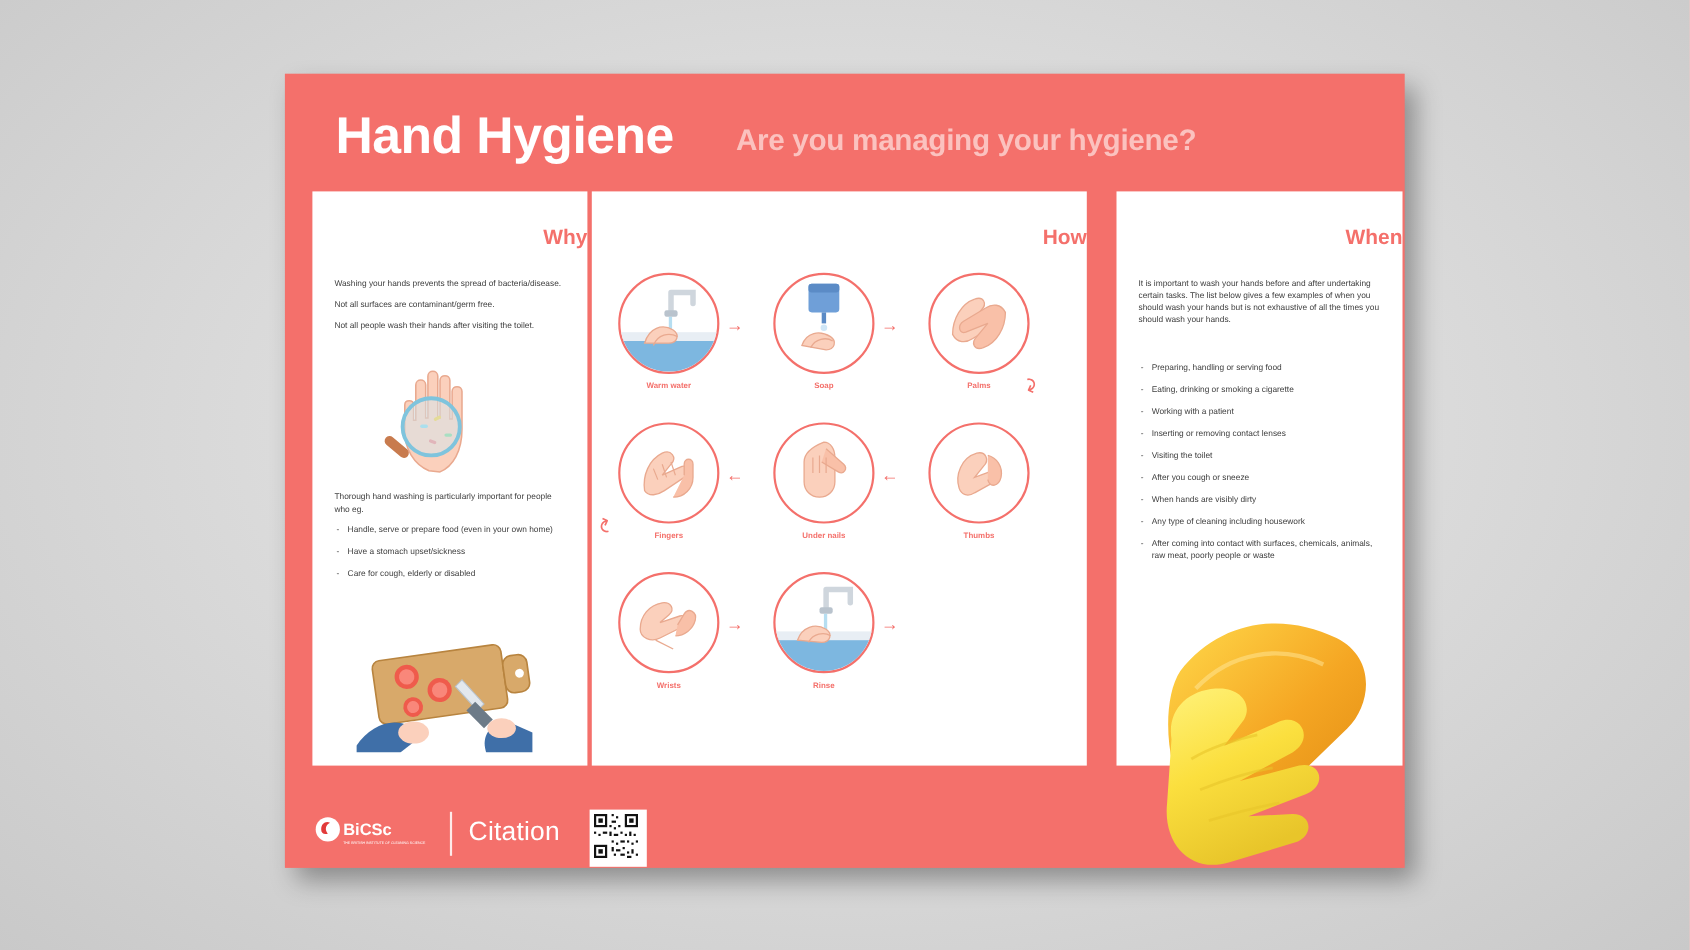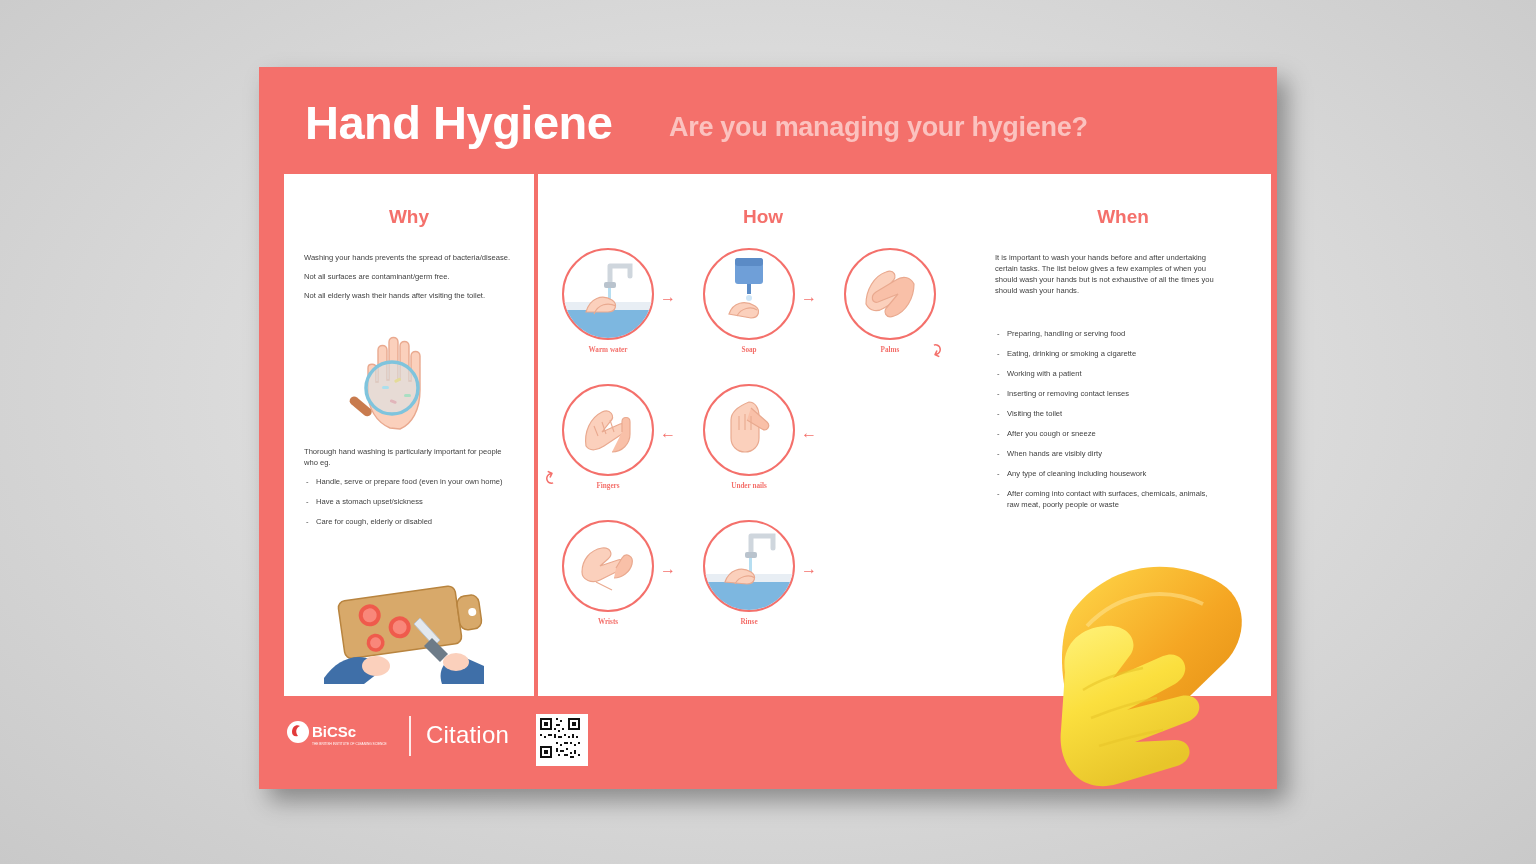--- a/index.html
+++ b/index.html
@@ -54,24 +54,24 @@
 
   
   .panel {
     position: absolute;
     background: #ffffff;
     top: 107px;
     height: 522px;
   }
   #panel-why  { left: 25px;  width: 250px; }
   #panel-how  { left: 279px; width: 450px; }
-  #panel-when { left: 716px; width: 296px; }
+  #panel-when { left: 756px; width: 260px; }
 
   .panel-heading {
-    text-align: center;
+    text-align: right;
     color: #f4706b;
     font-size: 19px;
     font-weight: bold;
     margin-top: 32px;
   }
 
   .body-text {
     font-size: 7.6px;
     line-height: 1.45;
     color: #3f3f3f;
@@ -117,21 +117,20 @@
   #how-grid {
     position: absolute;
     left: 0; top: 70px;
     width: 450px;
     height: 440px;
   }
   .step {
     position: absolute;
     width: 96px;
     text-align: center;
-    font-family: Liberation Serif, serif;
   }
   .step-circle {
     width: 88px; height: 88px;
     border: 2.4px solid #f4706b;
     border-radius: 50%;
     background: #ffffff;
     margin: 0 auto;
     overflow: hidden;
     position: relative;
   }
@@ -148,21 +147,21 @@
   }
 
   
   #when-intro { position: absolute; left: 20px; top: 78px; width: 220px; }
   #when-list  { position: absolute; left: 20px; top: 148px; width: 222px; }
 
   
   #footer {
     position: absolute;
     left: 0;
-    top: 629px;
+    top: 651px;
     width: 100%;
     height: 112px;
   }
   #logo-bics {
     position: absolute;
     left: 25px; top: 22px;
     width: 108px; height: 36px;
   }
   #footer-divider {
     position: absolute;
@@ -205,21 +204,21 @@
     <div id="title">Hand Hygiene</div>
     <div id="subtitle">Are you managing your hygiene?</div>
   </div>
 
   <div class="panel" id="panel-why">
     <div class="panel-heading">Why</div>
 
     <div id="why-intro" class="body-text">
       <p>Washing your hands prevents the spread of bacteria/disease.</p>
       <p>Not all surfaces are contaminant/germ free.</p>
-      <p>Not all elderly wash their hands after visiting the toilet.</p>
+      <p>Not all people wash their hands after visiting the toilet.</p>
     </div>
 
     <svg id="why-hand-img" viewBox="0 0 178 110">
       <g>
         <path d="M70 104 C56 98 48 84 48 68 L48 44 C48 39 56 39 56 44 L56 58 L58 58 L58 26 C58 20 67 20 67 26 L67 56 L69 56 L69 18 C69 12 78 12 78 18 L78 56 L80 56 L80 22 C80 16 89 16 89 22 L89 57 L91 57 L91 32 C91 26 100 26 100 32 L100 66 C100 86 92 100 80 105 Z" fill="#fbd0bc" stroke="#e9a98f" stroke-width="1.4"></path>
         <rect x="62" y="62" width="7" height="3" rx="1.5" fill="#8fd8e8"></rect>
         <rect x="74" y="55" width="7" height="3" rx="1.5" fill="#f6d04e" transform="rotate(-25 77 56)"></rect>
         <rect x="84" y="70" width="7" height="3" rx="1.5" fill="#8bd79a"></rect>
         <rect x="70" y="76" width="7" height="3" rx="1.5" fill="#f08a8a" transform="rotate(20 73 77)"></rect>
       </g>
@@ -331,20 +330,29 @@
             <path d="M44 16 C50 16 54 22 54 30 L54 52 C54 60 48 66 40 66 C32 66 26 60 26 52 L26 34 C26 26 34 20 44 16 Z" fill="#fbd0bc" stroke="#e9a98f" stroke-width="1.2"></path>
             <path d="M46 22 L62 36 C66 40 62 46 57 43 L42 34" fill="#f9c0a8" stroke="#e9a98f" stroke-width="1.2"></path>
             <path d="M34 30 L34 44 M40 28 L40 44 M46 30 L46 44" stroke="#e9a98f" stroke-width="1.1"></path>
           </svg>
         </div>
         <div class="step-label">Under nails</div>
       </div>
 
       <div class="arrow" style="left:263px; top:180px; font-size:16px;">←</div>
 
+      <div class="step" style="left:304px; top:140px;">
+        <div class="step-circle">
+          <svg viewBox="0 0 88 88" width="88" height="88">
+            <path d="M26 58 C22 46 28 30 42 26 C50 24 54 32 48 38 L40 48 L56 42 C62 40 66 48 58 52 L40 62 C34 66 28 64 26 58 Z" fill="#fbd0bc" stroke="#e9a98f" stroke-width="1.2"></path>
+            <path d="M52 28 C60 30 66 38 64 48 C62 56 54 58 52 50" fill="#f9c0a8" stroke="#e9a98f" stroke-width="1.2"></path>
+          </svg>
+        </div>
+        <div class="step-label">Thumbs</div>
+      </div>
 
       <div class="arrow" style="left:6px; top:222px; font-size:18px; transform:rotate(250deg);">↷</div>
 
       <div class="step" style="left:22px; top:276px;">
         <div class="step-circle">
           <svg viewBox="0 0 88 88" width="88" height="88">
             <path d="M18 50 C18 38 26 28 38 26 C46 25 50 32 44 37 L36 44 L54 38 C60 36 63 44 56 48 L36 58 C28 62 18 58 18 50 Z" fill="#fbd0bc" stroke="#e9a98f" stroke-width="1.2"></path>
             <path d="M50 56 C58 56 66 50 68 42 C70 34 62 30 58 36 L52 46" fill="#f9c0a8" stroke="#e9a98f" stroke-width="1.2"></path>
             <path d="M32 60 L48 68" stroke="#e9a98f" stroke-width="1.2"></path>
           </svg>

